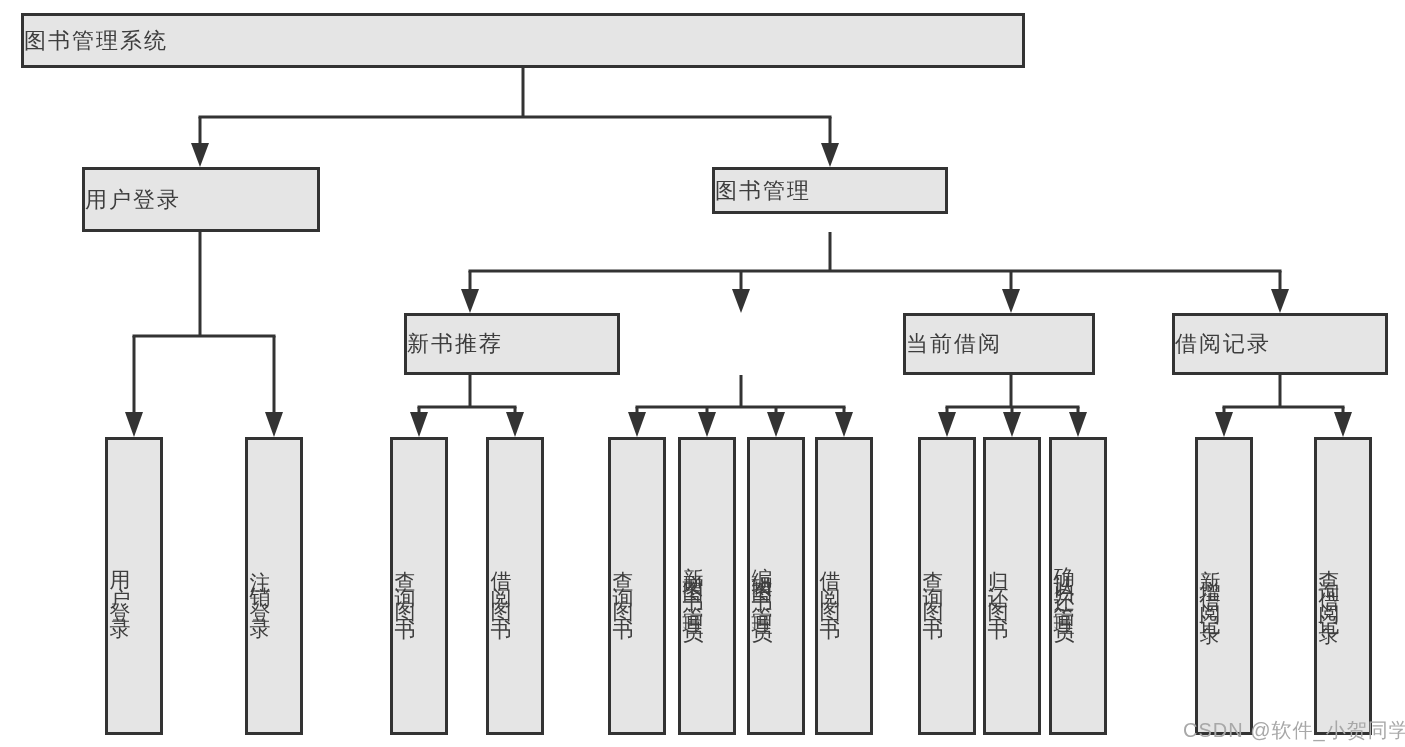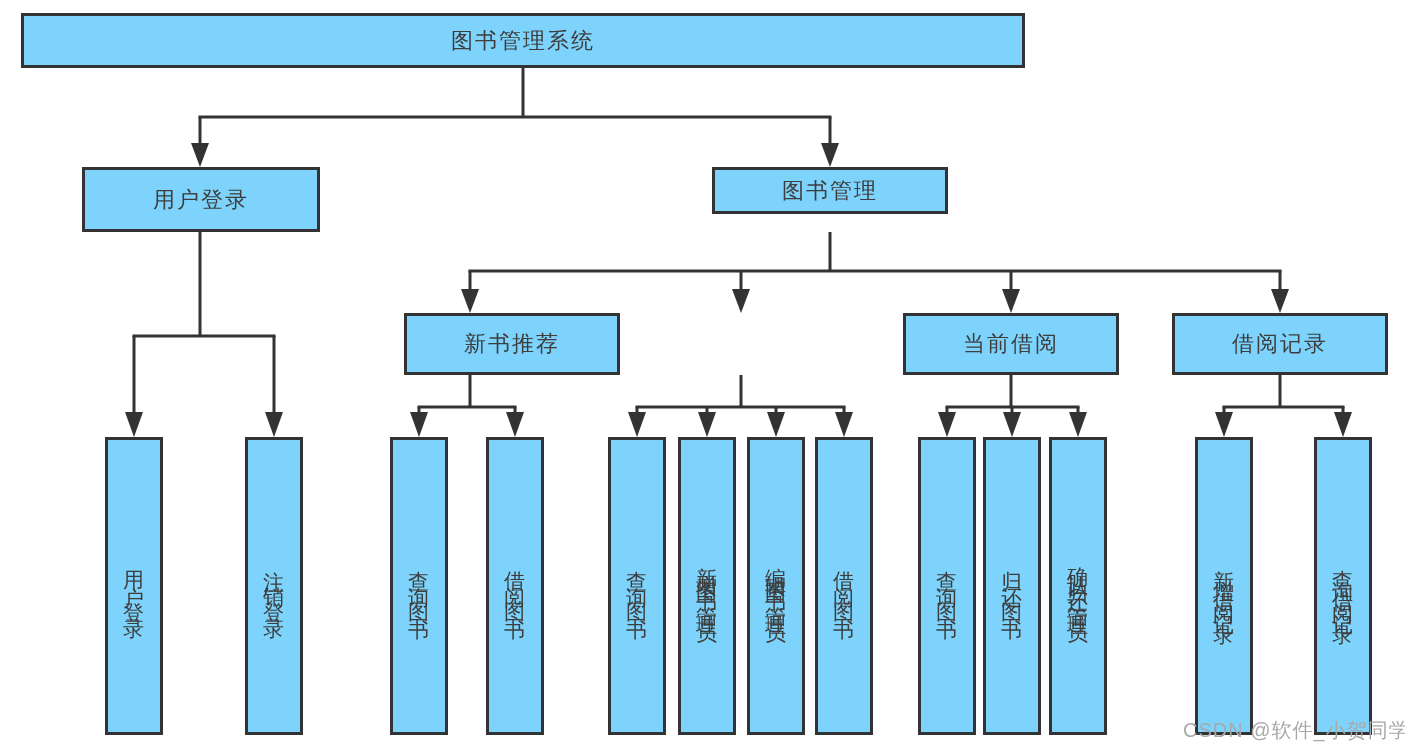--- a/index.html
+++ b/index.html
@@ -17,27 +17,27 @@
   }
   .wires {
     position: absolute;
     left: 0; top: 0;
     width: 1405px; height: 747px;
     pointer-events: none;
   }
   .node {
     position: absolute;
     box-sizing: border-box;
-    background: #7dd3fc;
+    background: #e5e5e5;
     border: 3px solid #333333;
     color: #3d3d3d;
     display: flex;
     align-items: center;
-    justify-content: center;
     z-index: 2;
+    font-family: Liberation Mono, monospace;
   }
   .node.h {
     font-size: 22px;
     letter-spacing: 2px;
     white-space: nowrap;
   }
   .node.v {
     font-size: 21px;
   }
   .node.v .vtext {
@@ -140,21 +140,21 @@
   <div class="node h" style="left:82px; top:167px; width:238px; height:65px;">
     <span>用户登录</span>
   </div>
   <div class="node h" style="left:712px; top:167px; width:236px; height:47px;">
     <span>图书管理</span>
   </div>
 
   <div class="node h" style="left:362px; top:313px; width:216px; height:62px;margin-left:42px;">
     <span>新书推荐</span>
   </div>
-  <div class="node h" style="left:903px; top:313px; width:216px; height:62px;">
+  <div class="node h" style="left:903px; top:313px; width:192px; height:62px;">
     <span>当前借阅</span>
   </div>
   <div class="node h" style="left:1172px; top:313px; width:216px; height:62px;">
     <span>借阅记录</span>
   </div>
 
   <div class="node v" style="left:105px; top:437px; width:58px; height:298px;">
     <span class="vtext">用户登录</span>
   </div>
   <div class="node v" style="left:245px; top:437px; width:58px; height:298px;">

